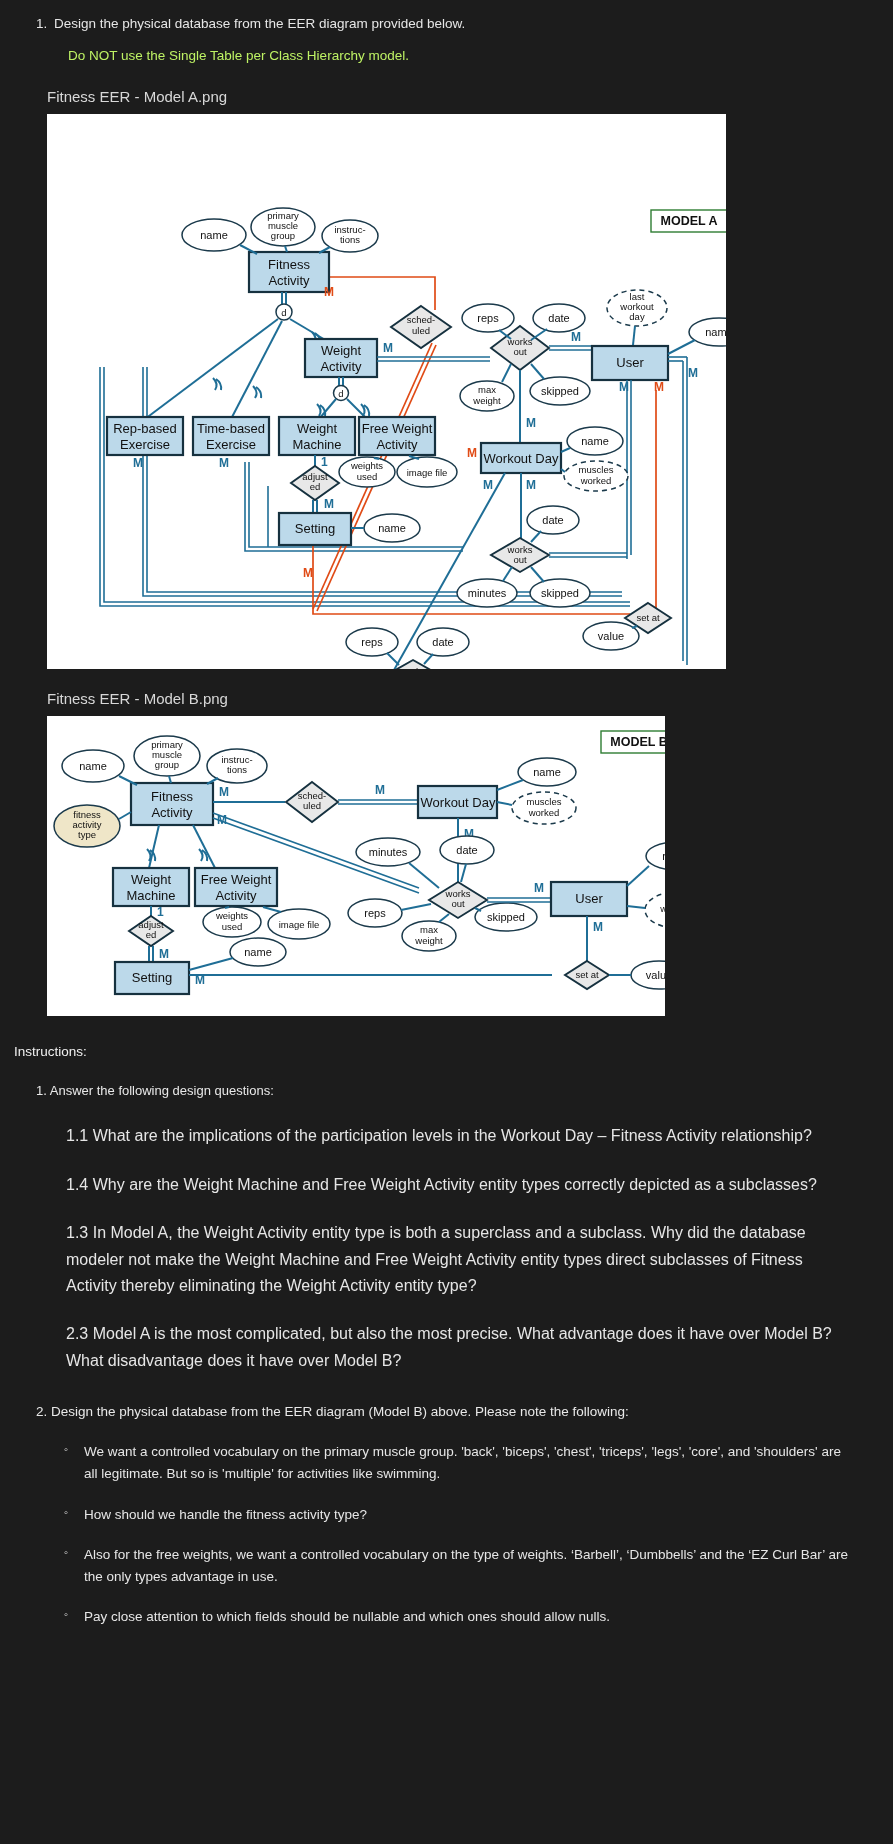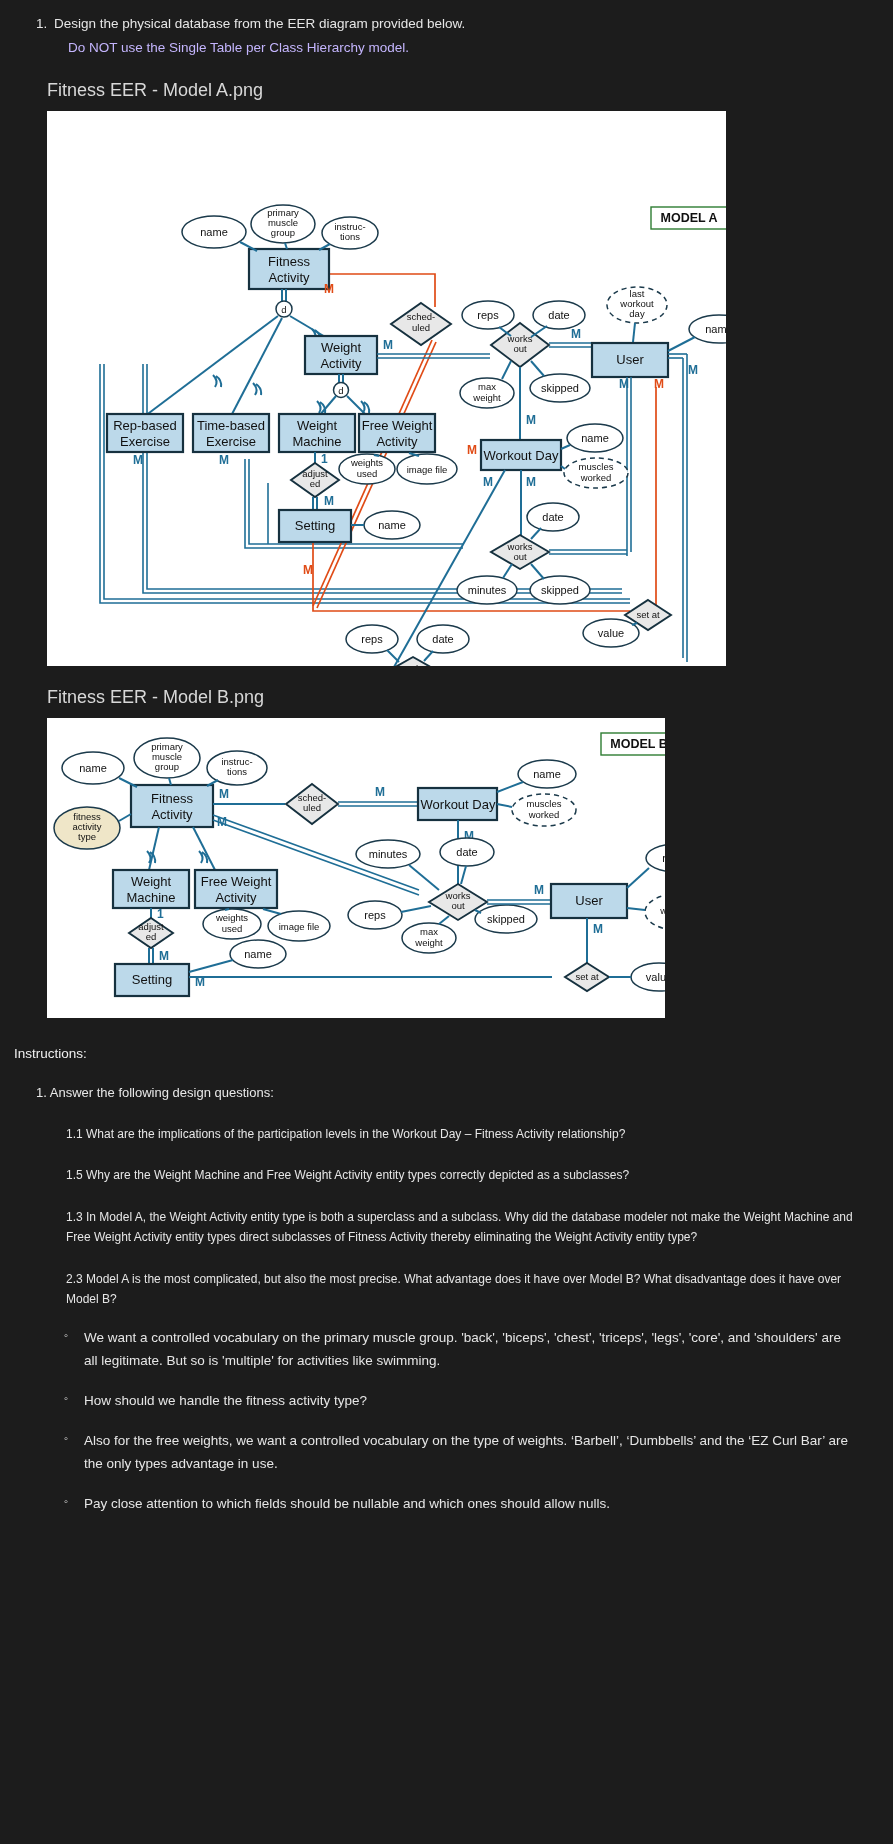--- a/index.html
+++ b/index.html
@@ -11,36 +11,36 @@
     font-size:13.5px;
     line-height:1.55;
     -webkit-font-smoothing:antialiased;
   }
   .page{width:893px;position:relative;padding-bottom:40px;}
 
   
   .task-list{margin:0;padding:14px 0 0 0;list-style:none;}
   .task-line{padding-left:54px;position:relative;font-size:13.5px;color:#e6e6e6;}
   .task-num{position:absolute;left:36px;top:0;}
-  .task-sub{padding-left:68px;font-size:13.5px;color:#c4b5fd;margin-top:3px;}
-
-  .caption{padding:18px 0 6px 47px;font-size:18px;color:#d8d8d8;}
+  .task-sub{padding-left:68px;font-size:13.5px;color:#bef264;margin-top:11px;}
+
+  .caption{padding:18px 0 6px 47px;font-size:15px;color:#d8d8d8;}
   .caption.b{padding-top:18px;}
 
   
   .diagram-frame{background:#ffffff;position:relative;overflow:hidden;}
   #modelA-frame{margin-left:47px;width:679px;height:555px;}
   #modelB-frame{margin-left:47px;width:618px;height:300px;}
 
   .diagram-frame svg{display:block;}
 
   
   .instr-head{font-weight:normal;padding:26px 0 0 14px;font-size:13.5px;color:#f0f0f0;}
   .q1{padding:18px 0 0 36px;font-size:13px;}
-  .sub-q{padding:22px 40px 0 66px;font-size:12px;line-height:1.65;color:#e6e6e6;}
+  .sub-q{padding:22px 40px 0 66px;font-size:16px;line-height:1.65;color:#e6e6e6;}
   .q2{padding:28px 40px 0 36px;font-size:13.5px;}
   .bullet{padding:18px 40px 0 84px;font-size:13.5px;line-height:1.65;position:relative;color:#e6e6e6;}
   .bullet .dot{position:absolute;left:64px;top:17px;font-size:11px;color:#e6e6e6;}
 </style>
 </head>
 <body>
 
 <div class="page">
 
   <div class="task-list">
@@ -431,24 +431,25 @@
       <rect x="554" y="15" width="76" height="22" fill="#ffffff" stroke="#2e7d32" stroke-width="1.4"></rect>
       <text x="592" y="30" font-family="Liberation Sans,sans-serif" font-size="12.5" font-weight="bold" fill="#111" text-anchor="middle">MODEL B</text>
     </svg>
   </div>
 
   <div class="instr-head">Instructions:</div>
 
   <div class="q1">1. Answer the following design questions:</div>
 
   <div class="sub-q">1.1  What are the implications of the participation levels in the Workout Day – Fitness Activity relationship?</div>
-  <div class="sub-q">1.5  Why are the Weight Machine and Free Weight Activity entity types correctly depicted as a subclasses?</div>
+  <div class="sub-q">1.4  Why are the Weight Machine and Free Weight Activity entity types correctly depicted as a subclasses?</div>
   <div class="sub-q">1.3  In Model A, the Weight Activity entity type is both a superclass and a subclass. Why did the database modeler not make the Weight Machine and Free Weight Activity entity types direct subclasses of Fitness Activity thereby eliminating the Weight Activity entity type?</div>
   <div class="sub-q">2.3  Model A is the most complicated, but also the most precise. What advantage does it have over Model B? What disadvantage does it have over Model B?</div>
 
+  <div class="q2">2. Design the physical database from the EER diagram (Model B) above.  Please note the following:</div>
 
   <div class="bullet">
     <span class="dot">◦</span>
     <span>We want a controlled vocabulary on the primary muscle group. 'back', 'biceps', 'chest', 'triceps', 'legs', 'core', and 'shoulders' are all legitimate.  But so is 'multiple' for activities like swimming.</span>
   </div>
   <div class="bullet">
     <span class="dot">◦</span>
     <span>How should we handle the fitness activity type?</span>
   </div>
   <div class="bullet">

